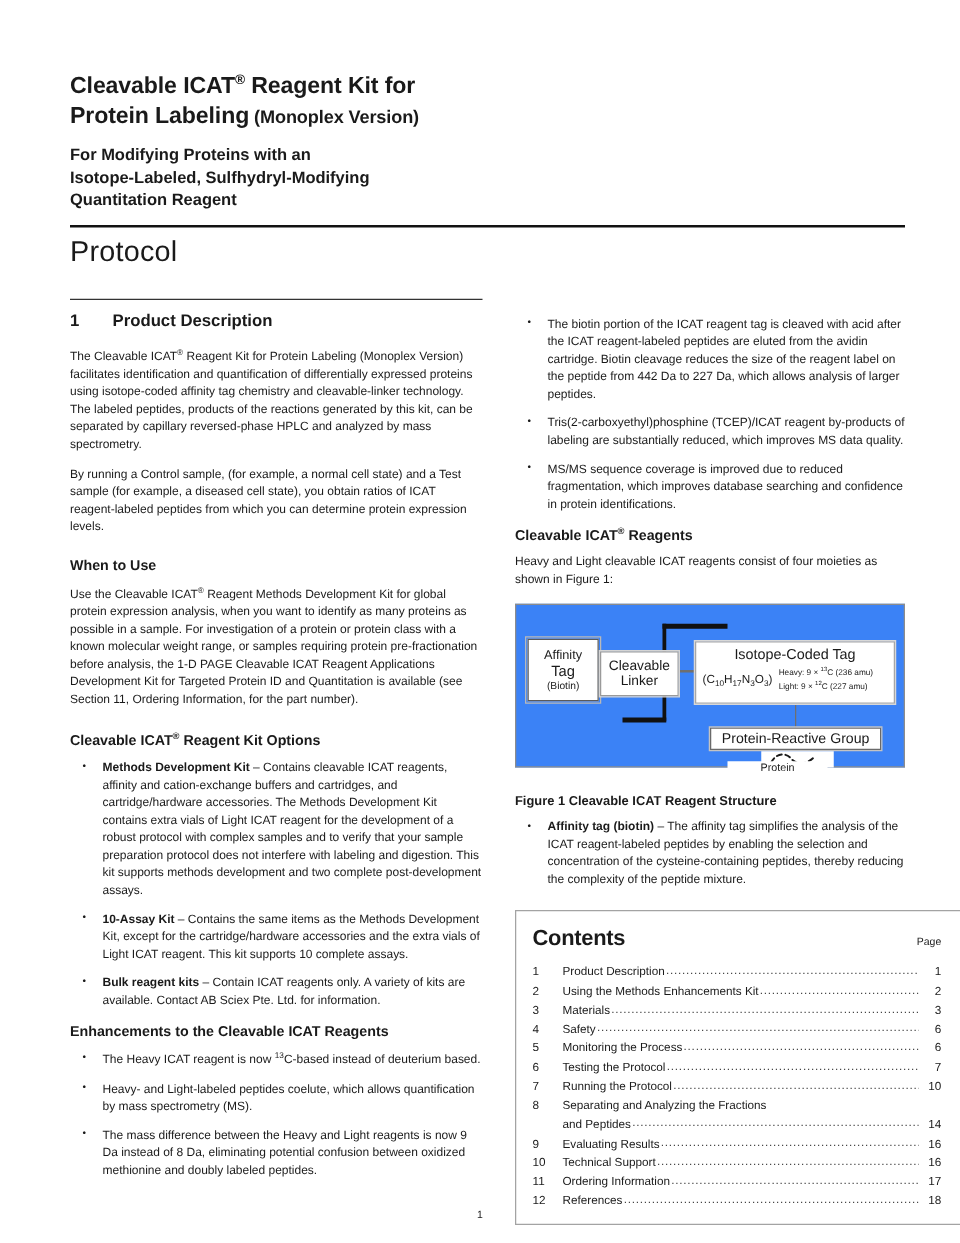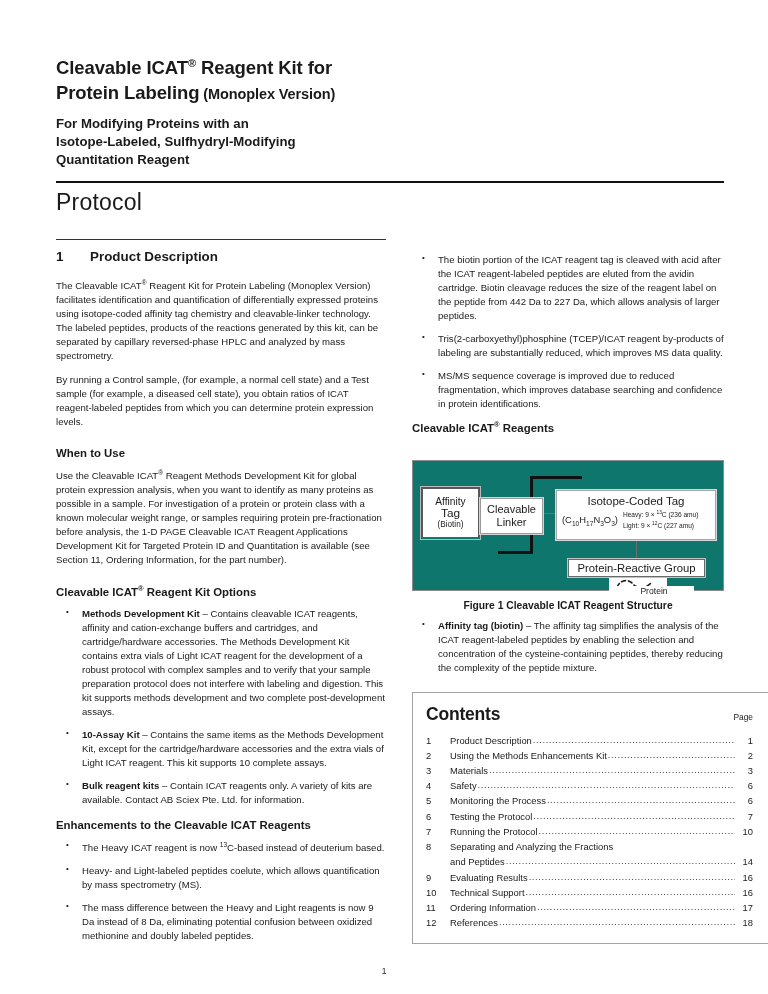--- a/index.html
+++ b/index.html
@@ -67,21 +67,21 @@
   }
   ul.bullets > li::before {
     content: "\2022"; position: absolute; left: 10px; top: -0.5px; font-size: 8px;
   }
   ul.bullets b { font-weight: bold; }
   ul.bullets .sup { font-size: 6.6px; vertical-align: super; }
 
   
   .figure-box {
     border: 1px solid #8c8c8c; width: 312px; height: 131px;
-    position: relative; margin-top: 24px; background: #0f766e;
+    position: relative; margin-top: 12px; background: #3b82f6;
   }
   .fig-el { position: absolute; background: #fff; }
 
   .box-affinity {
     left: 9px; top: 27px; width: 57px; height: 50px;
     border: 1.3px solid #5a5a5a; outline: 1px solid #b9b9b9; outline-offset: 1px;
     display: flex; flex-direction: column; align-items: center; justify-content: center;
     line-height: 1.12;
   }
   .box-affinity .l1 { font-size: 10.2px; }
@@ -109,31 +109,31 @@
   .iso-vals { font-size: 6.6px; line-height: 1.5; }
   .iso-vals sup { font-size: 4.8px; vertical-align: super; }
 
   .box-prg {
     left: 155px; top: 98px; width: 137px; height: 18px;
     border: 1.2px solid #6a6a6a; outline: 1px solid #c3c3c3;
     display: flex; align-items: center; justify-content: center;
     font-size: 11.3px;
   }
   .protein-label {
-    left: 201px; top: 125px; font-size: 8.6px; width: 80px; text-align: center;
+    left: 169px; top: 125px; font-size: 8.6px; width: 80px; text-align: center;
   }
 
   
   .line-h { background: #6f6f6f; height: 1.3px; }
   .line-v { background: #6f6f6f; width: 1.3px; }
   .thick  { background: #111; }
 
   .fig-caption {
-    width: 312px; text-align: center; font-size: 10.3px; font-weight: bold;
-    margin-top: 9px;
+    width: 312px; font-size: 10.3px; font-weight: bold;
+    margin-top: 22px;
   }
 
   
   .contents-box {
     border: 1px solid #a3a3a3; width: 368px; padding: 11px 26px 12px 13px;
     margin-top: 17px;
   }
   .contents-head { display: flex; align-items: baseline; justify-content: space-between; }
   .contents-title { font-size: 17.5px; font-weight: bold; letter-spacing: -0.2px; }
   .contents-page-lbl { font-size: 8.4px; }
@@ -212,20 +212,21 @@
     <div class="col-right">
 
       <ul class="bullets" style="margin-top:14px;">
         <li>The biotin portion of the ICAT reagent tag is cleaved with acid after the ICAT reagent-labeled peptides are eluted from the avidin cartridge. Biotin cleavage reduces the size of the reagent label on the peptide from 442 Da to 227 Da, which allows analysis of larger peptides.</li>
         <li>Tris(2-carboxyethyl)phosphine (TCEP)/ICAT reagent by-products of labeling are substantially reduced, which improves MS data quality.</li>
         <li>MS/MS sequence coverage is improved due to reduced fragmentation, which improves database searching and confidence in protein identifications.</li>
       </ul>
 
       <div class="sub-head" style="margin-top:4px;"><span>Cleavable ICAT</span><span class="sup">®</span><span> Reagents</span></div>
 
+      <p class="body">Heavy and Light cleavable ICAT reagents consist of four moieties as shown in Figure 1:</p>
 
       <div class="figure-box">
 
         <div class="fig-el thick" style="left:117px; top:15px; width:52px; height:3.2px;"></div>
         <div class="fig-el thick" style="left:117px; top:15px; width:3.2px; height:78px;"></div>
         <div class="fig-el thick" style="left:85px; top:90px; width:35px; height:3.2px;"></div>
 
         <div class="fig-el line-h" style="left:60px; top:52px; width:12px;"></div>
 
         <div class="fig-el line-h" style="left:128px; top:52px; width:20px;"></div>

